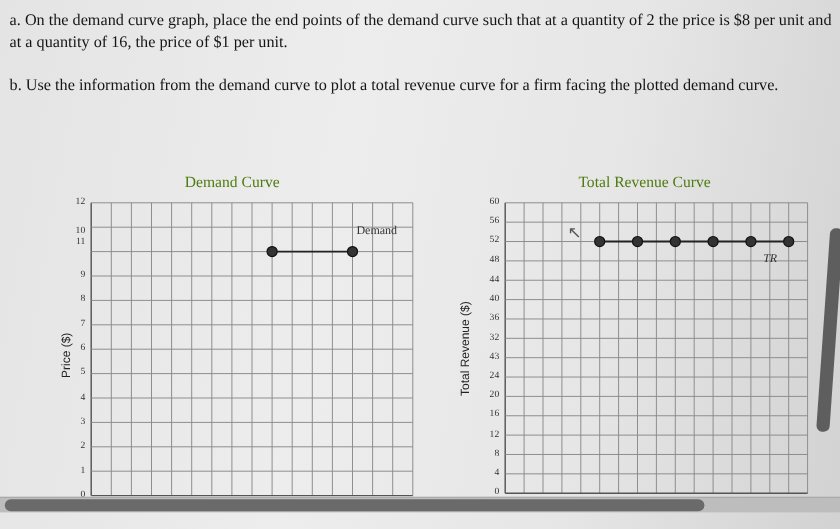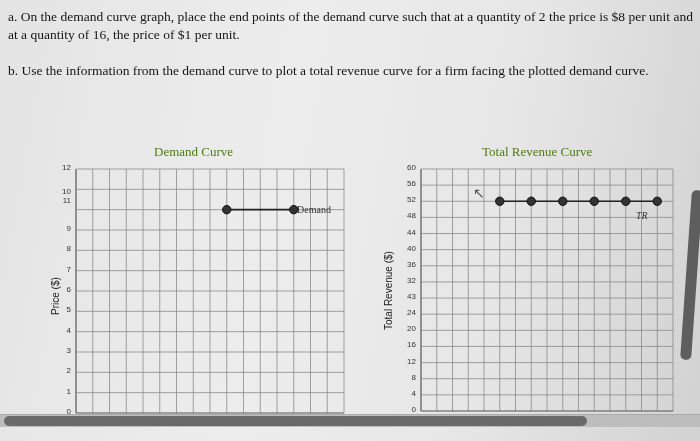--- a/index.html
+++ b/index.html
@@ -6,21 +6,21 @@
   body {
     width: 700px; height: 441px; overflow: hidden; position: relative;
     background: linear-gradient(100deg, #e4e4e4 0%, #ededed 40%, #e6e6e6 70%, #d2d2d2 100%);
     font-family: "Liberation Serif", serif; color: #111;
   }
   .q { position: absolute; left: 8px; font-size: 13.5px; line-height: 18px; color: #151515; }
   .q.a { top: 8px; width: 690px; }
   .q.b { top: 62px; width: 690px; }
   .chart-title { position: absolute; font-size: 13px; color: #4d7c0f; }
   .plot { position: absolute; }
-  .ylab { position: absolute; font-family: Liberation Sans, sans-serif; font-size: 8px; color: #333; text-align: right; width: 18px; }
+  .ylab { position: absolute; font-family: Liberation Serif, serif; font-size: 8px; color: #333; text-align: right; width: 18px; }
   .axis-title { position: absolute; font-family: "Liberation Sans", sans-serif; font-size: 10px; color: #222; transform: rotate(-90deg); transform-origin: left top; white-space: nowrap; }
   .series-label { position: absolute; font-size: 10px; color: #333; }
   .hscroll { position: absolute; left: 0; top: 414px; width: 700px; height: 12px; background: #bdbdbd; border-top: 1px solid #aaa; }
   .hscroll-thumb { position: absolute; left: 4px; top: 1px; width: 583px; height: 10px; background: #6a6a6a; border-radius: 5px; }
   .vscroll-thumb { position: absolute; left: 686px; top: 190px; width: 11px; height: 170px; background: #5e5e5e; border-radius: 5px; transform: rotate(4deg); }
   .cursor { position: absolute; left: 473px; top: 185px; font-size: 14px; color: #555; }
 </style>
 </head>
 <body>
 
@@ -72,21 +72,21 @@
     <line x1="1" x2="269" y1="102.66666666666666" y2="102.66666666666666" stroke="#8a8a8a" stroke-width="0.8"></line>
     <line x1="1" x2="269" y1="82.33333333333334" y2="82.33333333333334" stroke="#8a8a8a" stroke-width="0.8"></line>
     <line x1="1" x2="269" y1="62" y2="62" stroke="#8a8a8a" stroke-width="0.8"></line>
     <line x1="1" x2="269" y1="41.66666666666666" y2="41.66666666666666" stroke="#8a8a8a" stroke-width="0.8"></line>
     <line x1="1" x2="269" y1="21.333333333333343" y2="21.333333333333343" stroke="#8a8a8a" stroke-width="0.8"></line>
     <line x1="1" x2="269" y1="1" y2="1" stroke="#8a8a8a" stroke-width="0.8"></line>
     <polyline points="151.75,41.66666666666666 218.75,41.66666666666666" fill="none" stroke="#222" stroke-width="1.6"></polyline>
     <circle cx="151.75" cy="41.66666666666666" r="4.2" fill="#333" stroke="#111"></circle>
     <circle cx="218.75" cy="41.66666666666666" r="4.2" fill="#333" stroke="#111"></circle>
   </svg>
-<div class="series-label" style="left:297px;top:204px;text-align:center;">Demand</div>
+<div class="series-label" style="left:297px;top:187px;text-align:center;">Demand</div>
 
 <div class="chart-title" style="left:482px;top:144px;">Total Revenue Curve</div>
 <div class="axis-title" style="left:383px;top:330px;">Total Revenue ($)</div>
 <div id="tr-yticks">
     <div class="ylab" style="left: 398px; top: 405px;">0</div>
     <div class="ylab" style="left: 398px; top: 388.867px;">4</div>
     <div class="ylab" style="left: 398px; top: 372.733px;">8</div>
     <div class="ylab" style="left: 398px; top: 356.6px;">12</div>
     <div class="ylab" style="left: 398px; top: 340.467px;">16</div>
     <div class="ylab" style="left: 398px; top: 324.333px;">20</div>

